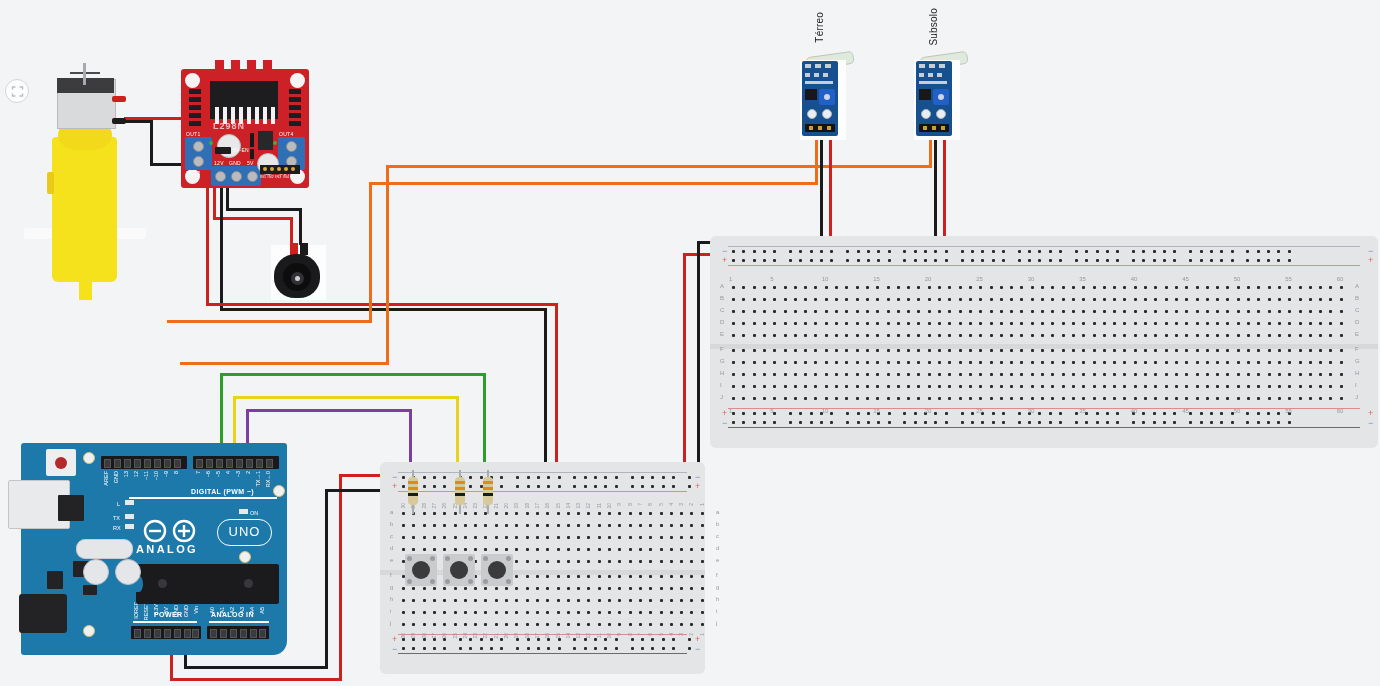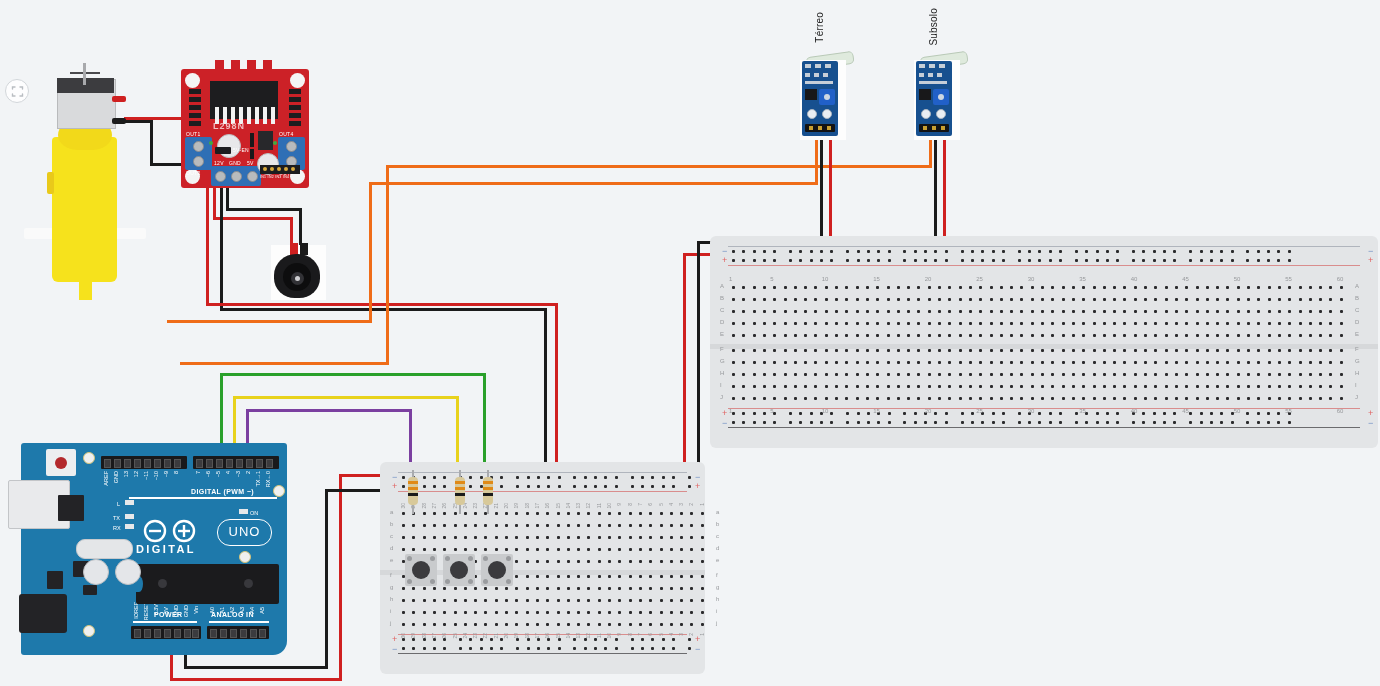--- a/index.html
+++ b/index.html
@@ -1914,21 +1914,21 @@
 
     <svg class="logo" viewBox="0 0 72 26">
       <g fill="none" stroke="#ffffff" stroke-width="2.4">
         <circle cx="19" cy="13" r="10"></circle>
           <circle cx="48" cy="13" r="10"></circle>
         <line x1="13" y1="13" x2="25" y2="13"></line>
         <line x1="42" y1="13" x2="54" y2="13"></line>
         <line x1="48" y1="7" x2="48" y2="19"></line>
       </g>
     </svg>
-    <div class="arduino-word">DIGITAL</div>
+    <div class="arduino-word">ANALOG</div>
     <div class="uno">UNO</div>
 
     <div class="mcu">
       <div class="notch"></div>
       <div class="dot" style="left:22px;top:15px;"></div>
       <div class="dot" style="left:108px;top:15px;"></div>
     </div>
     <div class="xtal"></div>
     <div class="blk" style="left:37px;top:52px;width:26px;height:26px;"></div>
     <div class="blk" style="left:52px;top:118px;width:16px;height:16px;"></div>

